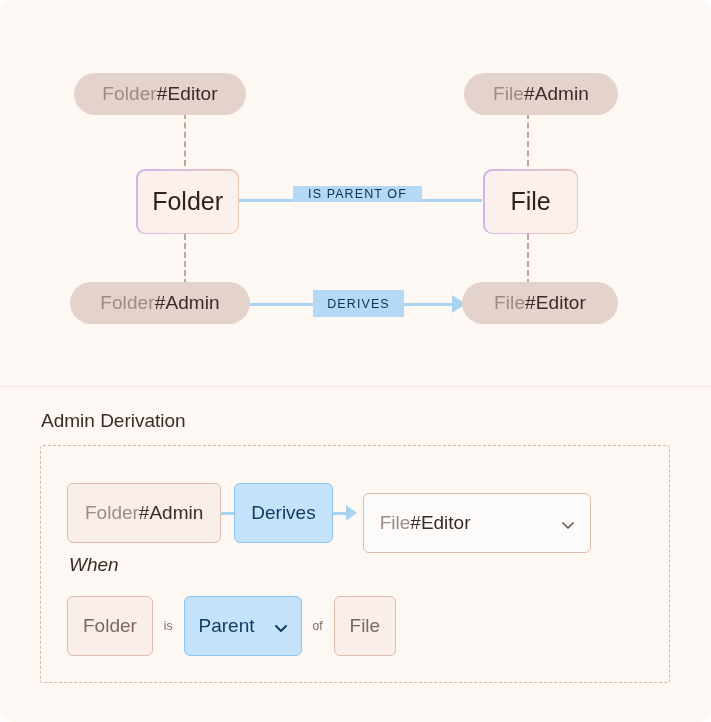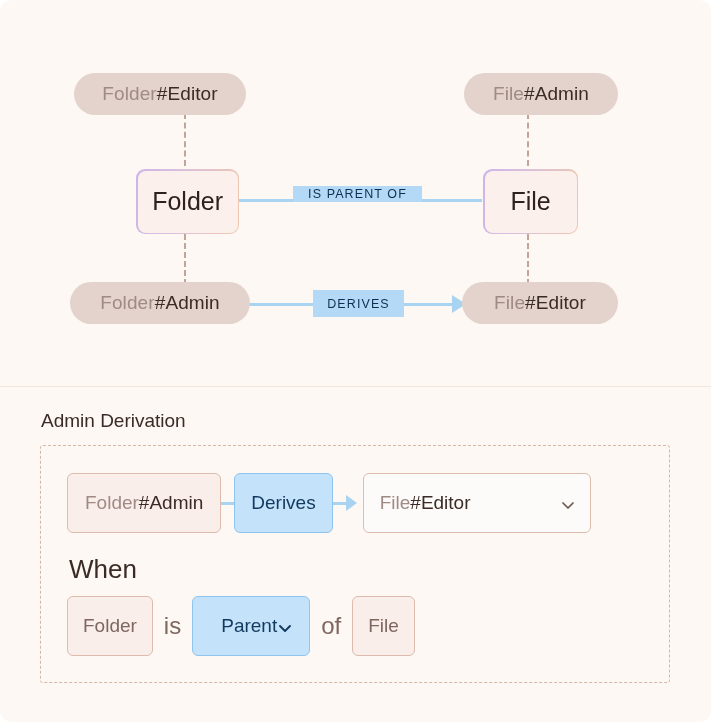--- a/index.html
+++ b/index.html
@@ -161,22 +161,23 @@
     position: absolute;
     left: 26px;
     top: 27px;
     display: flex;
     align-items: center;
   }
   #when-label {
     position: absolute;
     left: 28px;
     top: 108px;
-    font-size: 26px;
+    font-size: 19px;
     color: #3b2b26;
+    font-style: italic;
   }
   #row-when {
     position: absolute;
     left: 26px;
     top: 150px;
     display: flex;
     align-items: center;
   }
 
   
@@ -229,21 +230,21 @@
     font-size: 19px;
     white-space: nowrap;
   }
   #chip-derives-field {
     height: 60px;
     padding: 0 16px;
   }
   #chip-parent-field {
     height: 60px;
     width: 118px;
-    padding: 0 28px;
+    padding: 0 14px;
     justify-content: space-between;
   }
 
   
   .mini-conn {
     width: 13px;
     height: 3px;
     background: #a8d4f2;
   }
   .mini-conn-arrow-wrap {
@@ -252,21 +253,21 @@
   }
   .mini-arrowhead {
     width: 0; height: 0;
     border-top: 8px solid transparent;
     border-bottom: 8px solid transparent;
     border-left: 11px solid #a8d4f2;
   }
 
   
   .word {
-    font-size: 24px;
+    font-size: 12px;
     color: #7d675f;
     padding: 0 11px;
   }
 
   
   .chevron {
     display: inline-block;
     width: 14px;
     height: 14px;
     flex: 0 0 auto;
@@ -339,21 +340,21 @@
 
         <div class="mini-conn"></div>
 
         <div class="blue-chip" id="chip-derives-field">Derives</div>
 
         <div class="mini-conn-arrow-wrap">
           <div class="mini-conn"></div>
           <div class="mini-arrowhead"></div>
         </div>
 
-        <div class="field" id="field-file-editor" style="margin-left:6px;">
+        <div class="field" id="field-file-editor" style="margin-left:6px;margin-top:20px;">
           <span>
             <span class="res">File</span><span class="rel">#Editor</span>
           </span>
           <span class="chevron">
             <svg viewBox="0 0 16 16" width="16" height="16" aria-hidden="true">
               <path d="M3 6 L8 11 L13 6" fill="none" stroke="#6b564e" stroke-width="1.7" stroke-linecap="round" stroke-linejoin="round"></path>
             </svg>
           </span>
         </div>
       </div>

